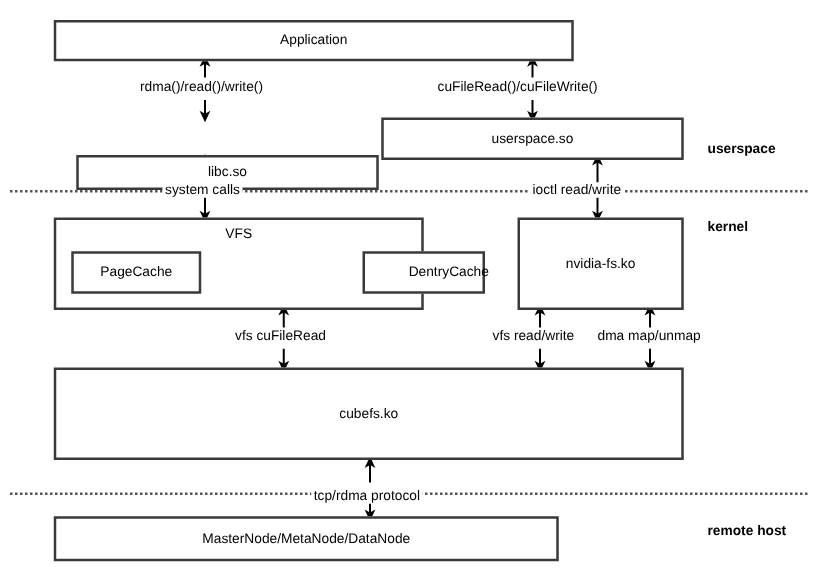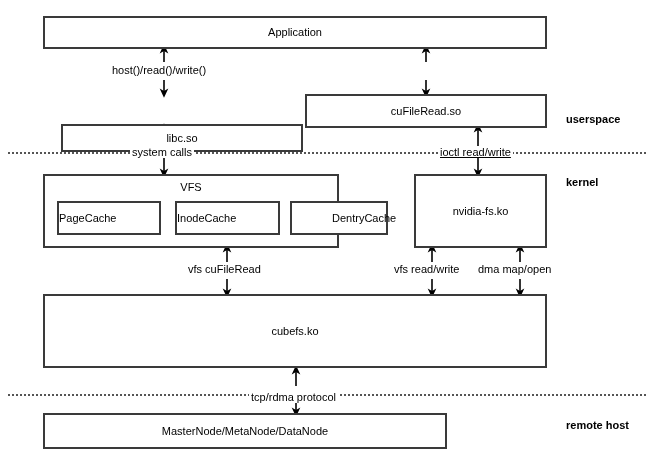--- a/index.html
+++ b/index.html
@@ -50,21 +50,21 @@
     text-align: center;
     font-size: 11px;
   }
   .inner-box {
     position: absolute;
     box-sizing: border-box;
     border: 2px solid #3a3a3a;
     background: #ffffff;
     display: flex;
     align-items: center;
-    justify-content: flex-start;
+    justify-content: center;
     font-size: 11px;
   }
   .edge-label {
     position: absolute;
     font-size: 11px;
     white-space: nowrap;
     background: #ffffff;
     padding: 0 2px;
     line-height: 12px;
   }
@@ -124,69 +124,67 @@
       <line x1="432" y1="279" x2="432" y2="293"></line>
 
       <line x1="520" y1="262" x2="520" y2="248"></line>
       <line x1="520" y1="279" x2="520" y2="293"></line>
 
       <line x1="296" y1="386" x2="296" y2="370"></line>
       <line x1="296" y1="400" x2="296" y2="412"></line>
     </g>
   </svg>
 
-  <div class="box" style="left:43px; top:16px; width:504px; height:33px;">
+  <div class="box" style="left:43px; top:16px; width:416px; height:33px;">
     <span class="box-label">Application</span>
   </div>
 
   <div class="box" style="left:61px; top:94px; width:242px; height:28px;margin-top:30px;">
     <span class="box-label">libc.so</span>
   </div>
 
   <div class="box" style="left:305px; top:94px; width:242px; height:34px;">
-    <span class="box-label">cuFileRead.so</span>
+    <span class="box-label">userspace.so</span>
   </div>
 
   <div class="box box-vfs" style="left:43px; top:174px; width:296px; height:74px;">
     <span class="vfs-title">VFS</span>
     <div class="inner-box" style="left:12px; top:25px; width:104px; height:34px;">
       <span class="box-label">PageCache</span>
-    </div>
-    <div class="inner-box" style="left:130px; top:25px; width:105px; height:34px;">
-      <span class="box-label">InodeCache</span>
     </div>
     <div class="inner-box" style="left:245px; top:25px; width:98px; height:34px;padding-left:40px;">
       <span class="box-label">DentryCache</span>
     </div>
   </div>
 
   <div class="box" style="left:414px; top:174px; width:133px; height:74px;">
     <span class="box-label">nvidia-fs.ko</span>
   </div>
 
   <div class="box" style="left:43px; top:294px; width:504px; height:74px;">
     <span class="box-label">cubefs.ko</span>
   </div>
 
   <div class="box" style="left:43px; top:413px; width:404px; height:36px;">
     <span class="box-label">MasterNode/MetaNode/DataNode</span>
   </div>
 
-  <div class="edge-label" style="left:110px; top:64px;">host()/read()/write()</div>
+  <div class="edge-label" style="left:110px; top:64px;">rdma()/read()/write()</div>
 
+  <div class="edge-label" style="left:348px; top:64px;">cuFileRead()/cuFileWrite()</div>
 
   <div class="edge-label" style="left:130px; top:146px;">system calls</div>
 
-  <div class="edge-label" style="left:438px; top:146px;text-decoration:underline;">ioctl read/write</div>
+  <div class="edge-label" style="left:424px; top:146px;">ioctl read/write</div>
 
   <div class="edge-label" style="left:186px; top:263px;">vfs cuFileRead</div>
 
   <div class="edge-label" style="left:392px; top:263px;">vfs read/write</div>
 
-  <div class="edge-label" style="left:476px; top:263px;">dma map/open</div>
+  <div class="edge-label" style="left:476px; top:263px;">dma map/unmap</div>
 
   <div class="edge-label" style="left:249px; top:391px;">tcp/rdma protocol</div>
 
   <div class="side-label" style="left:566px; top:113px;">userspace</div>
 
   <div class="side-label" style="left:566px; top:176px;">kernel</div>
 
   <div class="side-label" style="left:566px; top:419px;">remote host</div>
 
 </div>

